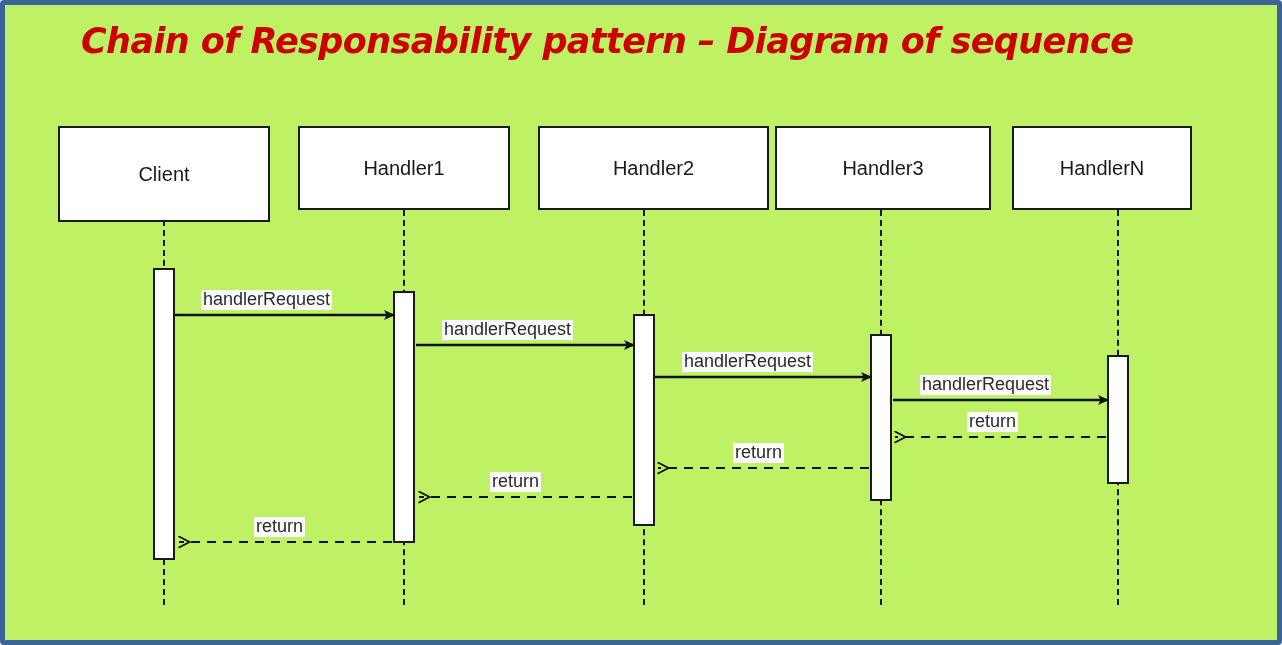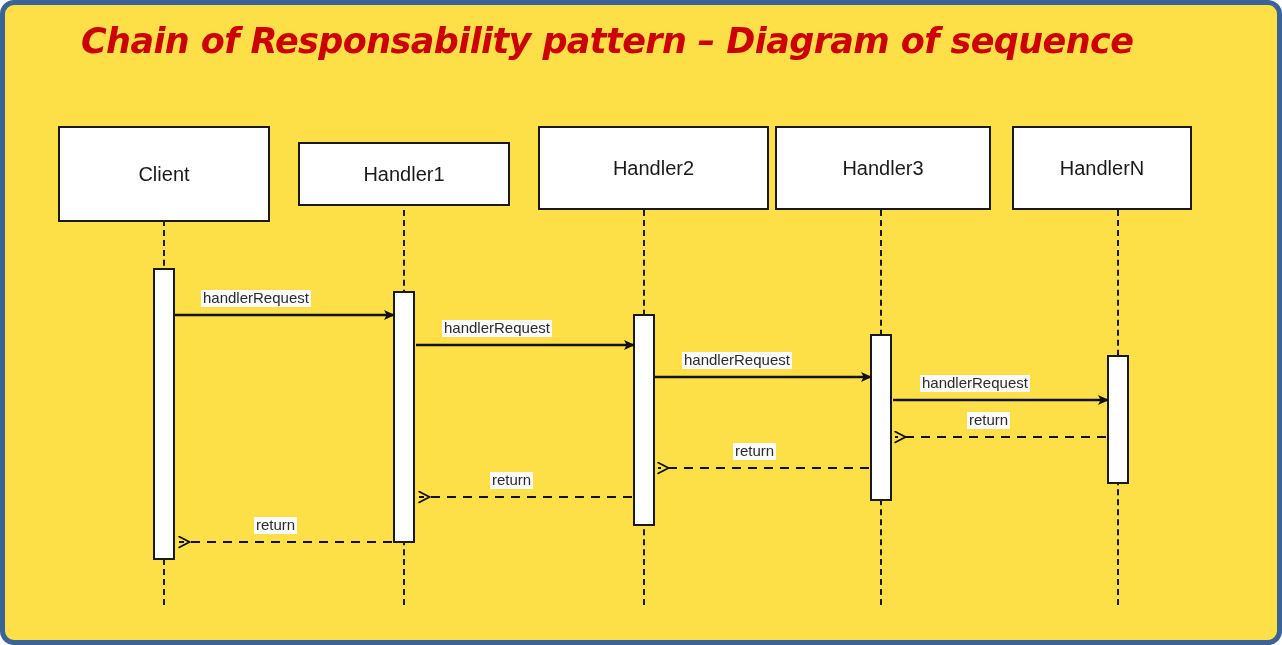--- a/index.html
+++ b/index.html
@@ -4,24 +4,24 @@
 <style>
   html, body {
     margin: 0;
     padding: 0;
     background: #ffffff;
   }
   #canvas {
     position: relative;
     width: 1282px;
     height: 645px;
-    background: #fde047;
+    background: #bef264;
     box-sizing: border-box;
     border: 5px solid #3a6398;
-    border-radius: 14px;
+    border-radius: 4px;
     overflow: hidden;
     font-family: "Liberation Sans", sans-serif;
     padding-left: 20px;
   }
   #title {
     position: absolute;
     left: 76px;
     top: 16px;
     font-family: "DejaVu Sans", sans-serif;
     font-size: 35px;
@@ -50,21 +50,21 @@
   }
   .activation {
     position: absolute;
     box-sizing: border-box;
     background: #ffffff;
     border: 2px solid #1a1a1a;
   }
   .msg-label {
     position: absolute;
     font-family: "Liberation Sans", sans-serif;
-    font-size: 15px;
+    font-size: 18px;
     color: #2b2b2b;
     background: #fbfbfb;
     white-space: nowrap;
     padding: 0 2px;
     line-height: 1.1;
   }
   svg.overlay {
     position: absolute;
     left: 0;
     top: 0;
@@ -78,21 +78,21 @@
 
 <div id="canvas">
 
   <div id="title">Chain of Responsability pattern – Diagram of sequence</div>
 
   <div id="participants-layer">
       <div class="lifeline-dash" style="left: 158px; top: 205px; height: 395px;"></div>
       <div class="lifeline-box" style="left: 53px; top: 121px; width: 212px; height: 96px;">Client</div>
       <div class="activation" style="left: 148px; top: 263px; width: 22px; height: 292px;"></div>
       <div class="lifeline-dash" style="left: 398px; top: 205px; height: 395px;"></div>
-      <div class="lifeline-box" style="left: 293px; top: 121px; width: 212px; height: 64px; margin-top: 16px;">Handler1</div>
+      <div class="lifeline-box" style="left: 293px; top: 121px; width: 212px; height: 84px;">Handler1</div>
       <div class="activation" style="left: 388px; top: 286px; width: 22px; height: 252px;"></div>
       <div class="lifeline-dash" style="left: 638px; top: 205px; height: 395px;"></div>
       <div class="lifeline-box" style="left: 533px; top: 121px; width: 231px; height: 84px;">Handler2</div>
       <div class="activation" style="left: 628px; top: 309px; width: 22px; height: 212px;"></div>
       <div class="lifeline-dash" style="left: 875px; top: 205px; height: 395px;"></div>
       <div class="lifeline-box" style="left: 770px; top: 121px; width: 216px; height: 84px;">Handler3</div>
       <div class="activation" style="left: 865px; top: 329px; width: 22px; height: 167px;"></div>
       <div class="lifeline-dash" style="left: 1112px; top: 205px; height: 395px;"></div>
       <div class="lifeline-box" style="left: 1007px; top: 121px; width: 180px; height: 84px;">HandlerN</div>
       <div class="activation" style="left: 1102px; top: 350px; width: 22px; height: 129px;"></div>

